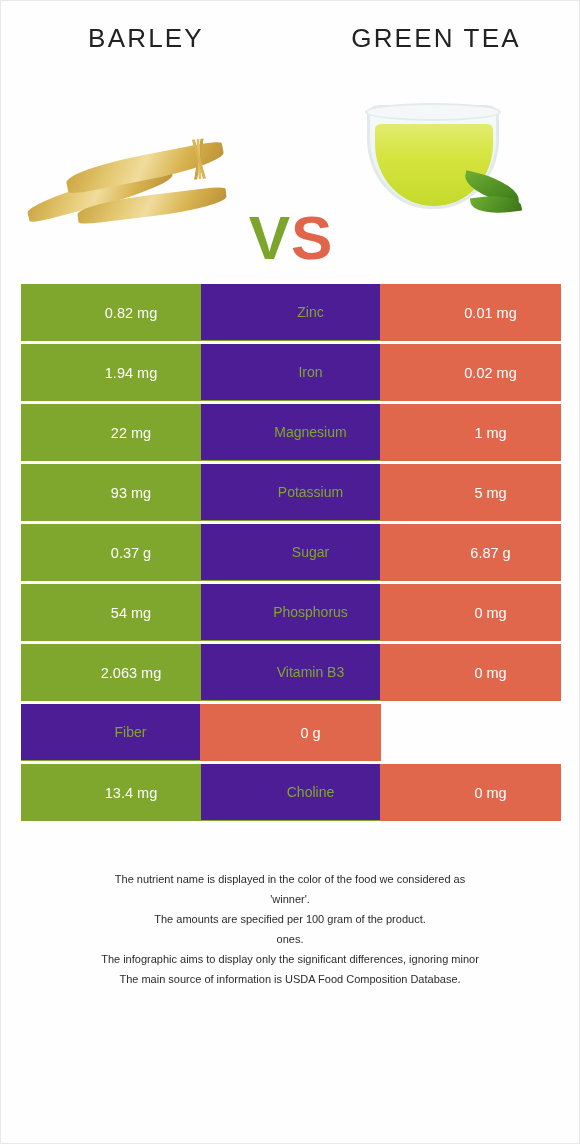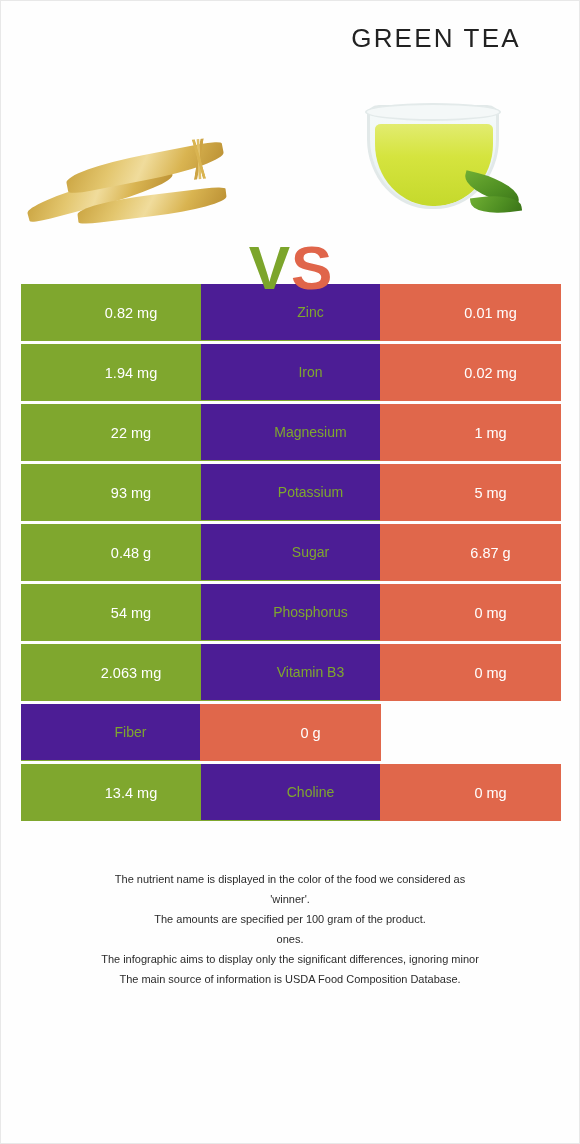--- a/index.html
+++ b/index.html
@@ -59,21 +59,20 @@
   .vs {
     position: absolute;
     left: 233px;
     top: 128px;
     width: 114px;
     text-align: center;
     font-size: 62px;
     font-weight: bold;
     line-height: 1;
     letter-spacing: 1px;
-    margin-top: 30px;
   }
   .vs .v { color: #7CA52B; }
   .vs .s { color: #E0654A; }
 
   
   .barley {
     position: absolute;
     left: 6px;
     top: 42px;
     width: 215px;
@@ -186,20 +185,21 @@
     color: #2b2b2b;
   }
   .footer p { margin: 0; }
 </style>
 </head>
 <body>
 
 <div class="page">
 
   <div class="header">
+    <div class="head-title left">BARLEY</div>
     <div class="head-title right">GREEN TEA</div>
   </div>
 
   <div class="hero">
 
     <div class="hero-left">
       <div class="barley">
         <div class="stalk s1"></div>
         <div class="stalk s2"></div>
         <div class="stalk s3"></div>
@@ -244,21 +244,21 @@
       <div class="cell right">1 mg</div>
     </div>
 
     <div class="row">
       <div class="cell left">93 mg</div>
       <div class="cell mid win-left">Potassium</div>
       <div class="cell right">5 mg</div>
     </div>
 
     <div class="row">
-      <div class="cell left">0.48 g</div>
+      <div class="cell left">0.37 g</div>
       <div class="cell mid win-left">Sugar</div>
       <div class="cell right">6.87 g</div>
     </div>
 
     <div class="row">
       <div class="cell left">54 mg</div>
       <div class="cell mid win-left">Phosphorus</div>
       <div class="cell right">0 mg</div>
     </div>
 

